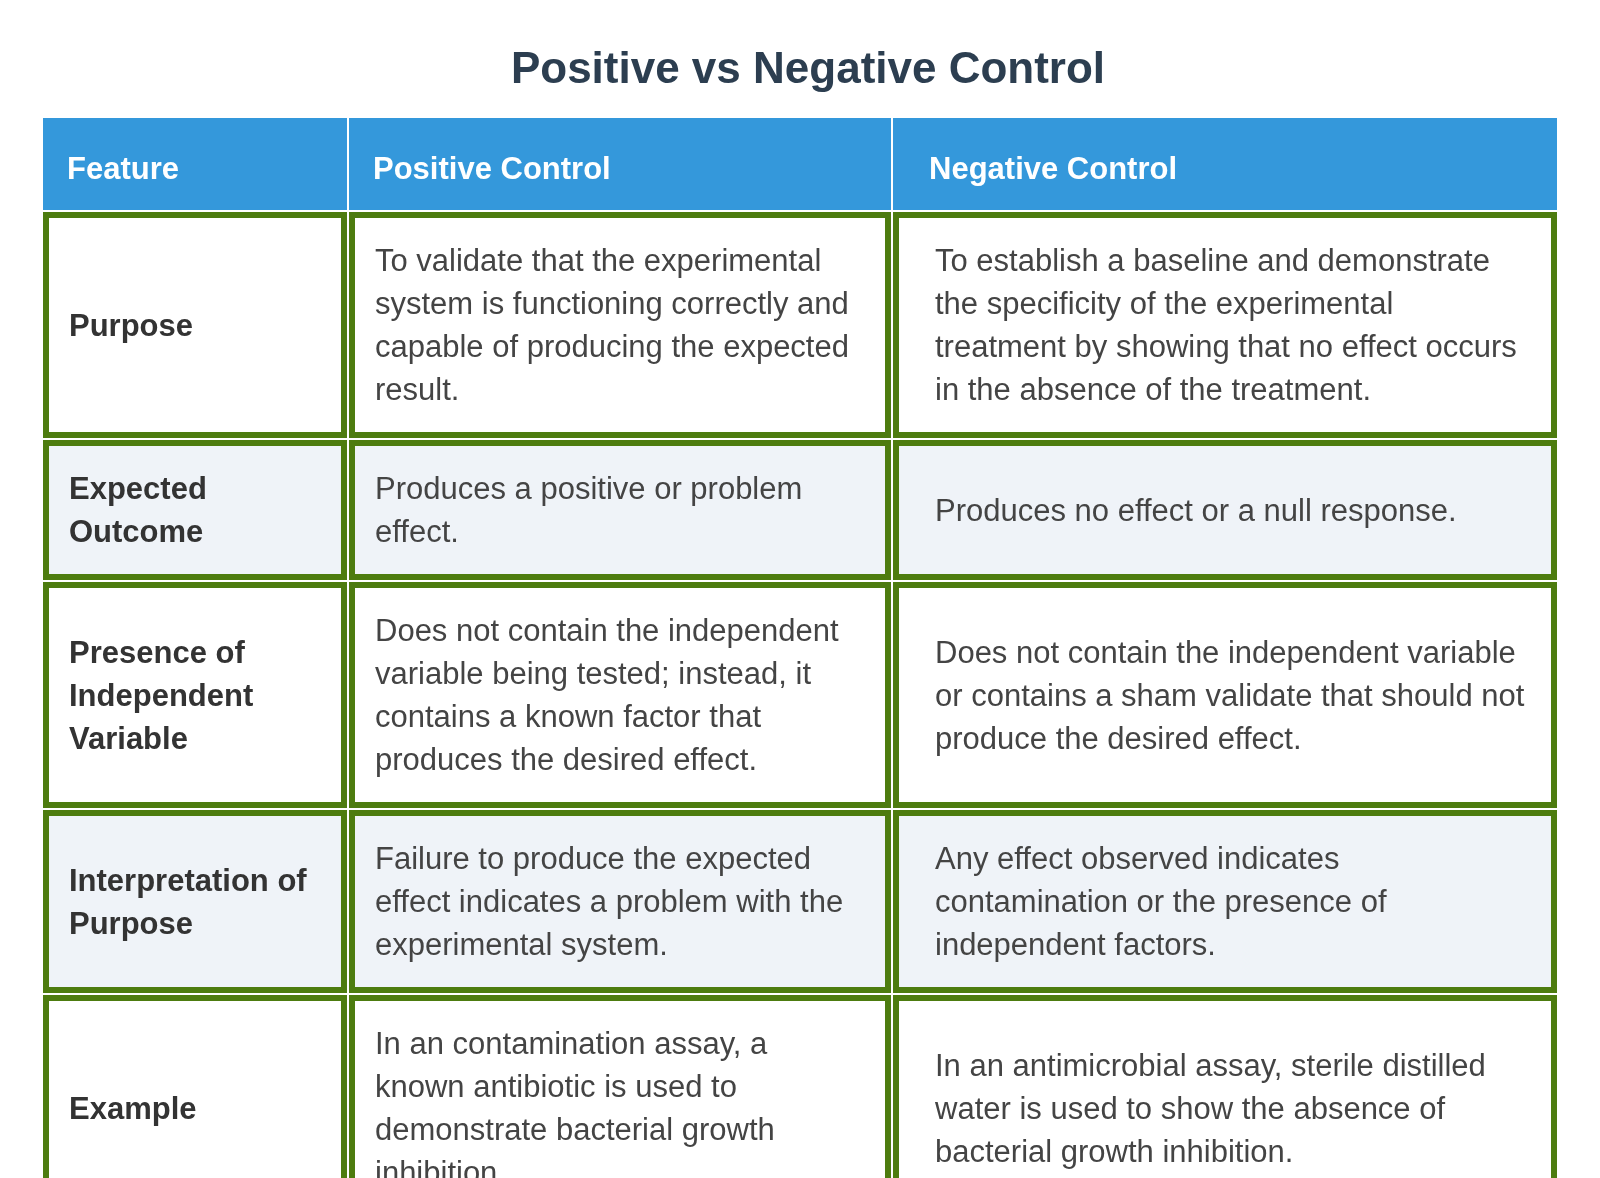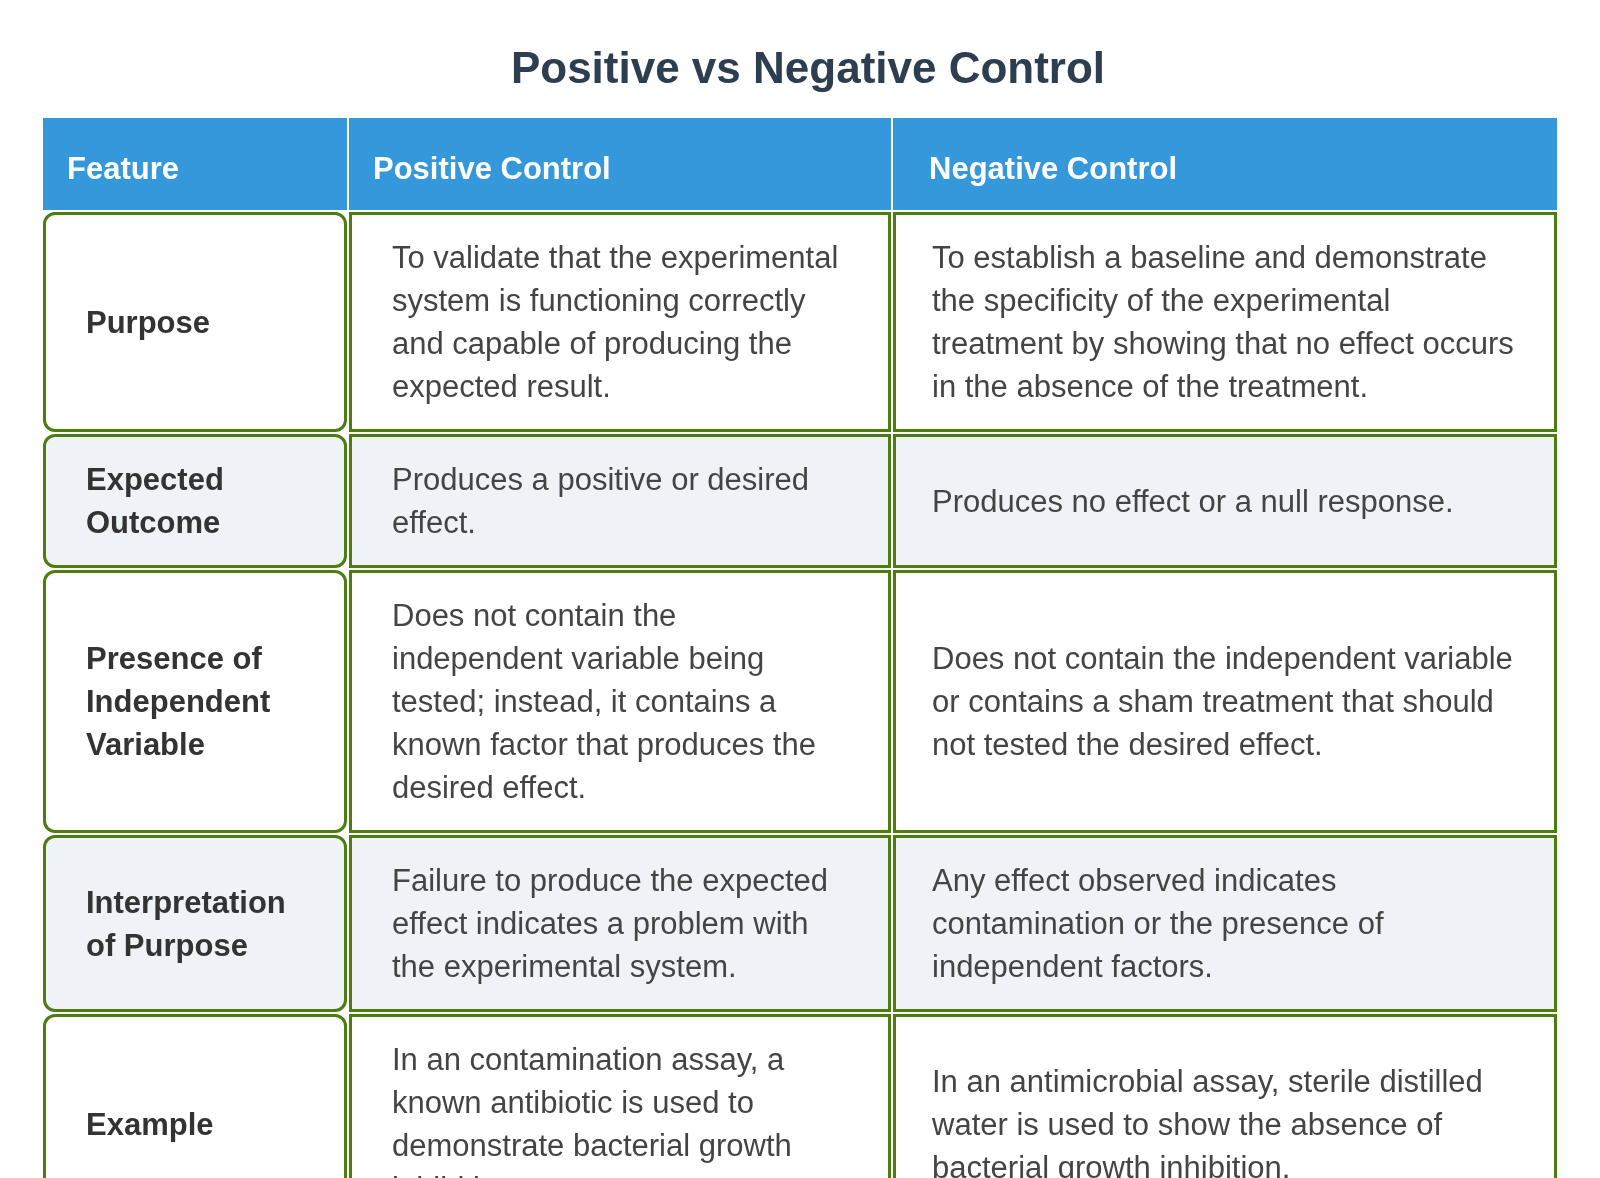--- a/index.html
+++ b/index.html
@@ -42,31 +42,30 @@
     background: #3498db;
     color: #ffffff;
     font-weight: bold;
     height: 92px;
     vertical-align: bottom;
     padding: 0 24px 20px 24px;
     border: none;
     margin-top: 48px;
   }
   td {
-    border: 3px solid #4d7c0f;
+    border: 6px solid #4d7c0f;
     background: #ffffff;
     vertical-align: middle;
     color: #444444;
-    padding: 21px 40px;
+    padding: 21px 20px;
   }
   td.feature {
     font-weight: bold;
     color: #333333;
     padding-right: 30px;
-    border-radius: 12px;
   }
   th.h-negative, td.negative {
     padding-left: 36px;
     padding-right: 26px;
   }
   tbody tr:nth-child(even) td { background: #eff3f8; }
   tr.r-purpose        { height: 215px; }
   tr.r-outcome        { height: 126px; }
   tr.r-presence       { height: 220px; }
   tr.r-interpretation { height: 172px; }
@@ -92,27 +91,27 @@
       </tr>
     </thead>
     <tbody>
       <tr class="r-purpose">
         <td class="feature">Purpose</td>
         <td class="positive">To validate that the experimental system is functioning correctly and capable of producing the expected result.</td>
         <td class="negative">To establish a baseline and demonstrate the specificity of the experimental treatment by showing that no effect occurs in the absence of the treatment.</td>
       </tr>
       <tr class="r-outcome">
         <td class="feature">Expected Outcome</td>
-        <td class="positive">Produces a positive or desired effect.</td>
+        <td class="positive">Produces a positive or problem effect.</td>
         <td class="negative">Produces no effect or a null response.</td>
       </tr>
       <tr class="r-presence">
         <td class="feature">Presence of Independent Variable</td>
         <td class="positive">Does not contain the independent variable being tested; instead, it contains a known factor that produces the desired effect.</td>
-        <td class="negative">Does not contain the independent variable or contains a sham treatment that should not tested the desired effect.</td>
+        <td class="negative">Does not contain the independent variable or contains a sham validate that should not produce the desired effect.</td>
       </tr>
       <tr class="r-interpretation">
         <td class="feature">Interpretation of Purpose</td>
         <td class="positive">Failure to produce the expected effect indicates a problem with the experimental system.</td>
         <td class="negative">Any effect observed indicates contamination or the presence of independent factors.</td>
       </tr>
       <tr class="r-example">
         <td class="feature">Example</td>
         <td class="positive">In an contamination assay, a known antibiotic is used to demonstrate bacterial growth inhibition.</td>
         <td class="negative">In an antimicrobial assay, sterile distilled water is used to show the absence of bacterial growth inhibition.</td>

